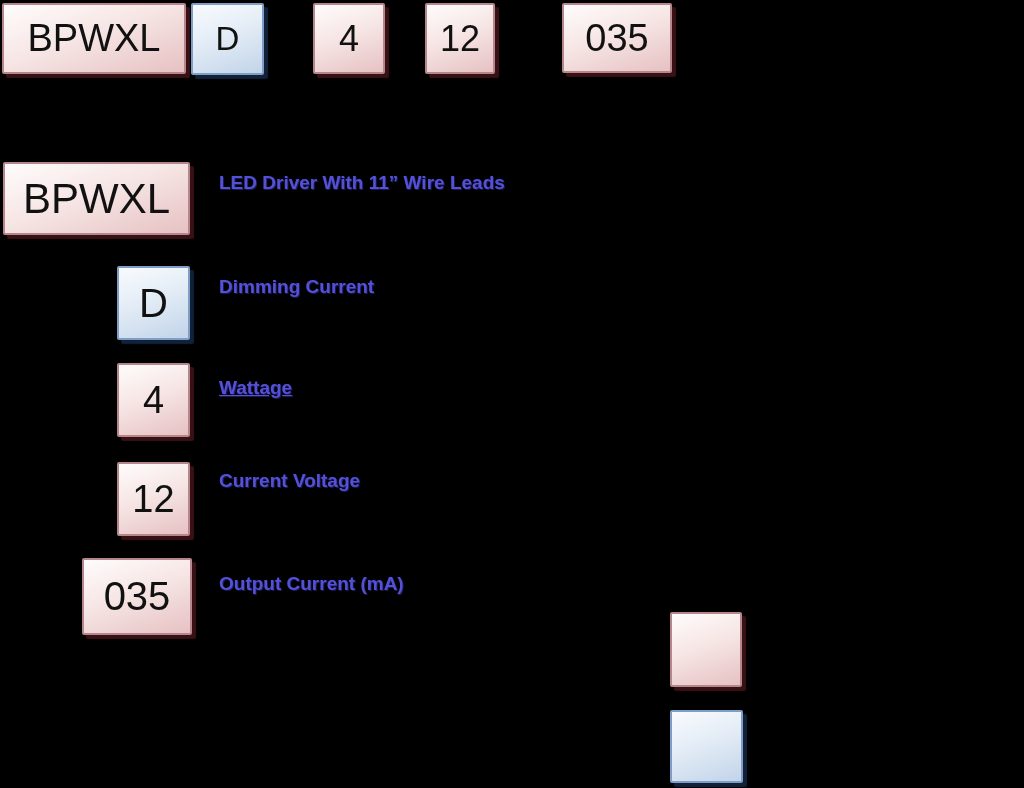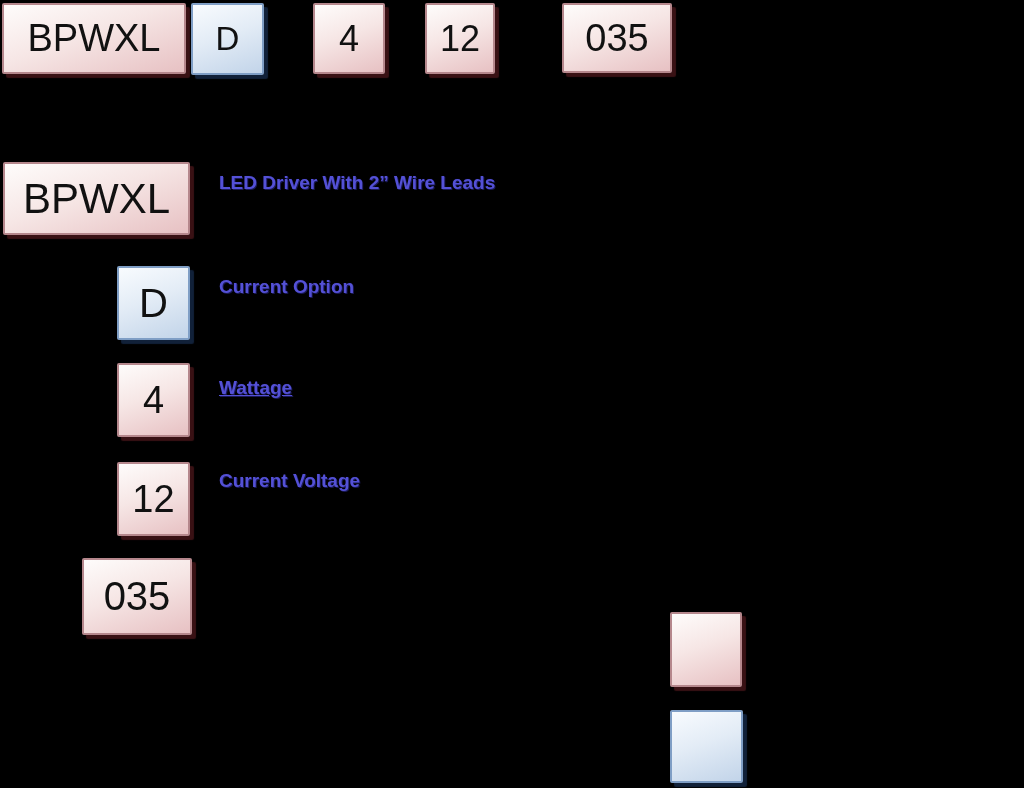--- a/index.html
+++ b/index.html
@@ -74,29 +74,30 @@
 
 <div class="canvas">
 
   <div class="box pink tr-bpwxl">BPWXL</div>
   <div class="box blue tr-d">D</div>
   <div class="box pink tr-w">4</div>
   <div class="box pink tr-v">12</div>
   <div class="box pink tr-c">035</div>
 
   <div class="box pink bd-bpwxl">BPWXL</div>
-  <div class="lbl lbl-1">LED Driver With 2” Wire Leads</div>
+  <div class="lbl lbl-1">LED Driver With 11” Wire Leads</div>
 
   <div class="box blue bd-d">D</div>
-  <div class="lbl lbl-2">Current Option</div>
+  <div class="lbl lbl-2">Dimming Current</div>
 
   <div class="box pink bd-w">4</div>
   <div class="lbl lbl-3">Wattage</div>
 
   <div class="box pink bd-v">12</div>
   <div class="lbl lbl-4">Current Voltage</div>
 
   <div class="box pink bd-c">035</div>
+  <div class="lbl lbl-5">Output Current (mA)</div>
 
   <div class="box pink lg-pink"></div>
   <div class="box blue lg-blue"></div>
 
 </div>
 
 </body></html>

